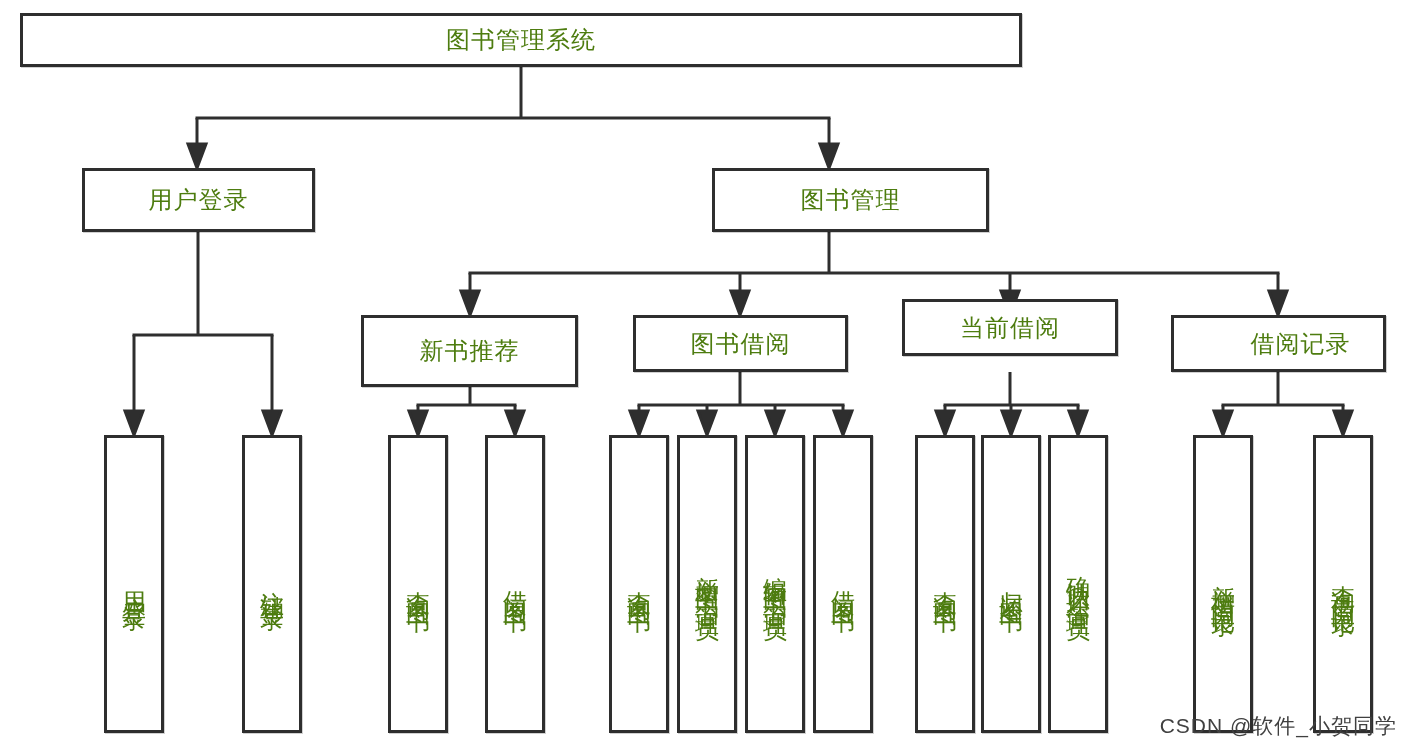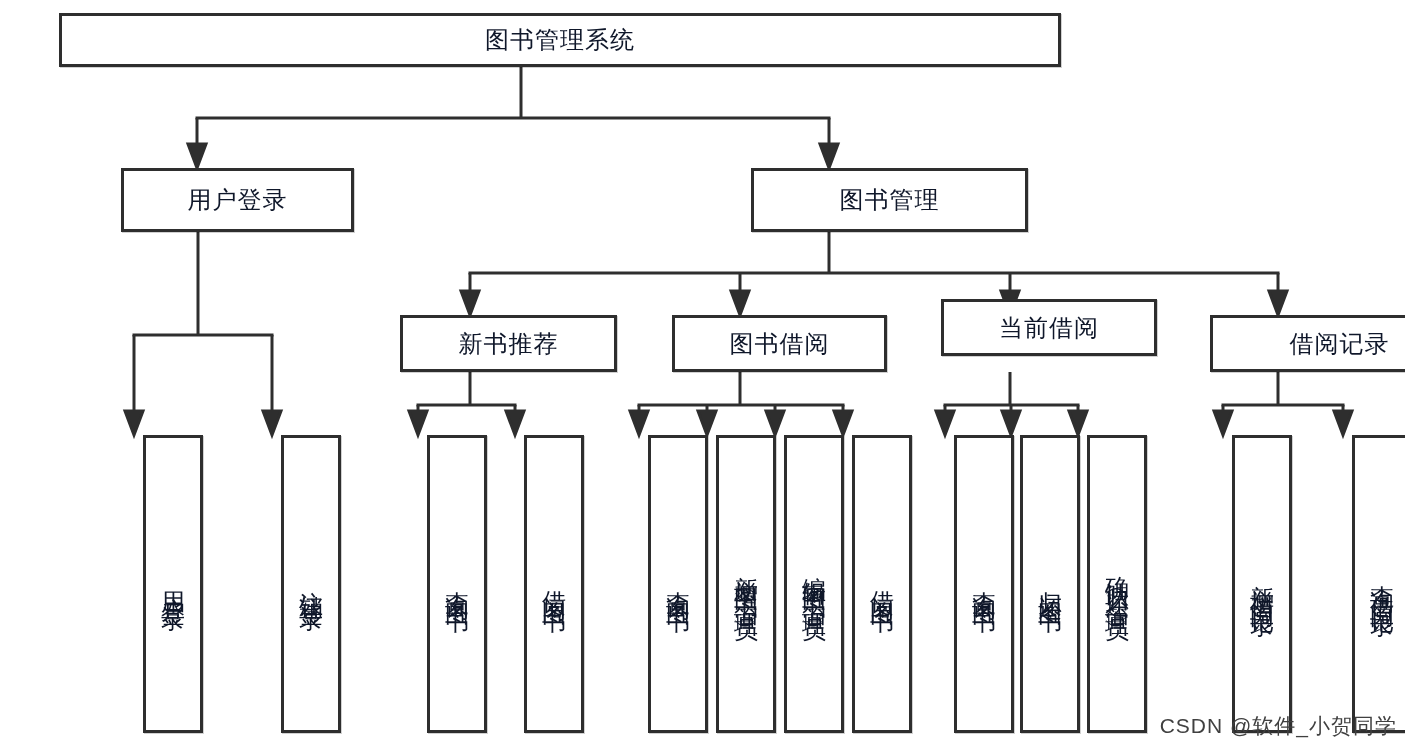--- a/index.html
+++ b/index.html
@@ -22,26 +22,25 @@
     z-index: 1;
   }
   .node {
     position: absolute;
     box-sizing: border-box;
     border: 3px solid #2e2e2e;
     background: #ffffff;
     display: flex;
     align-items: center;
     justify-content: center;
-    color: #0f172a;
+    color: #4d7c0f;
     font-size: 24px;
     letter-spacing: 1px;
     z-index: 2;
     box-shadow: 1px 1px 0 rgba(0,0,0,0.18);
-    margin-left: 39px;
   }
   .leaf .vtext {
     writing-mode: vertical-rl;
     text-orientation: mixed;
     letter-spacing: 6px;
     font-size: 24px;
     line-height: 1;
     white-space: nowrap;
   }
   .watermark {
@@ -141,21 +140,21 @@
     <span>图书管理系统</span>
   </div>
 
   <div class="node" style="left:82px; top:168px; width:233px; height:64px;">
     <span>用户登录</span>
   </div>
   <div class="node" style="left:712px; top:168px; width:277px; height:64px;">
     <span>图书管理</span>
   </div>
 
-  <div class="node" style="left:361px; top:315px; width:217px; height:57px;">
+  <div class="node" style="left:361px; top:315px; width:217px; height:72px;">
     <span>新书推荐</span>
   </div>
   <div class="node" style="left:633px; top:315px; width:215px; height:57px;align-items:center;">
     <span>图书借阅</span>
   </div>
   <div class="node" style="left:902px; top:299px; width:216px; height:57px;justify-content:center;">
     <span>当前借阅</span>
   </div>
   <div class="node" style="left:1171px; top:315px; width:215px; height:57px;padding-left:44px;">
     <span>借阅记录</span>

